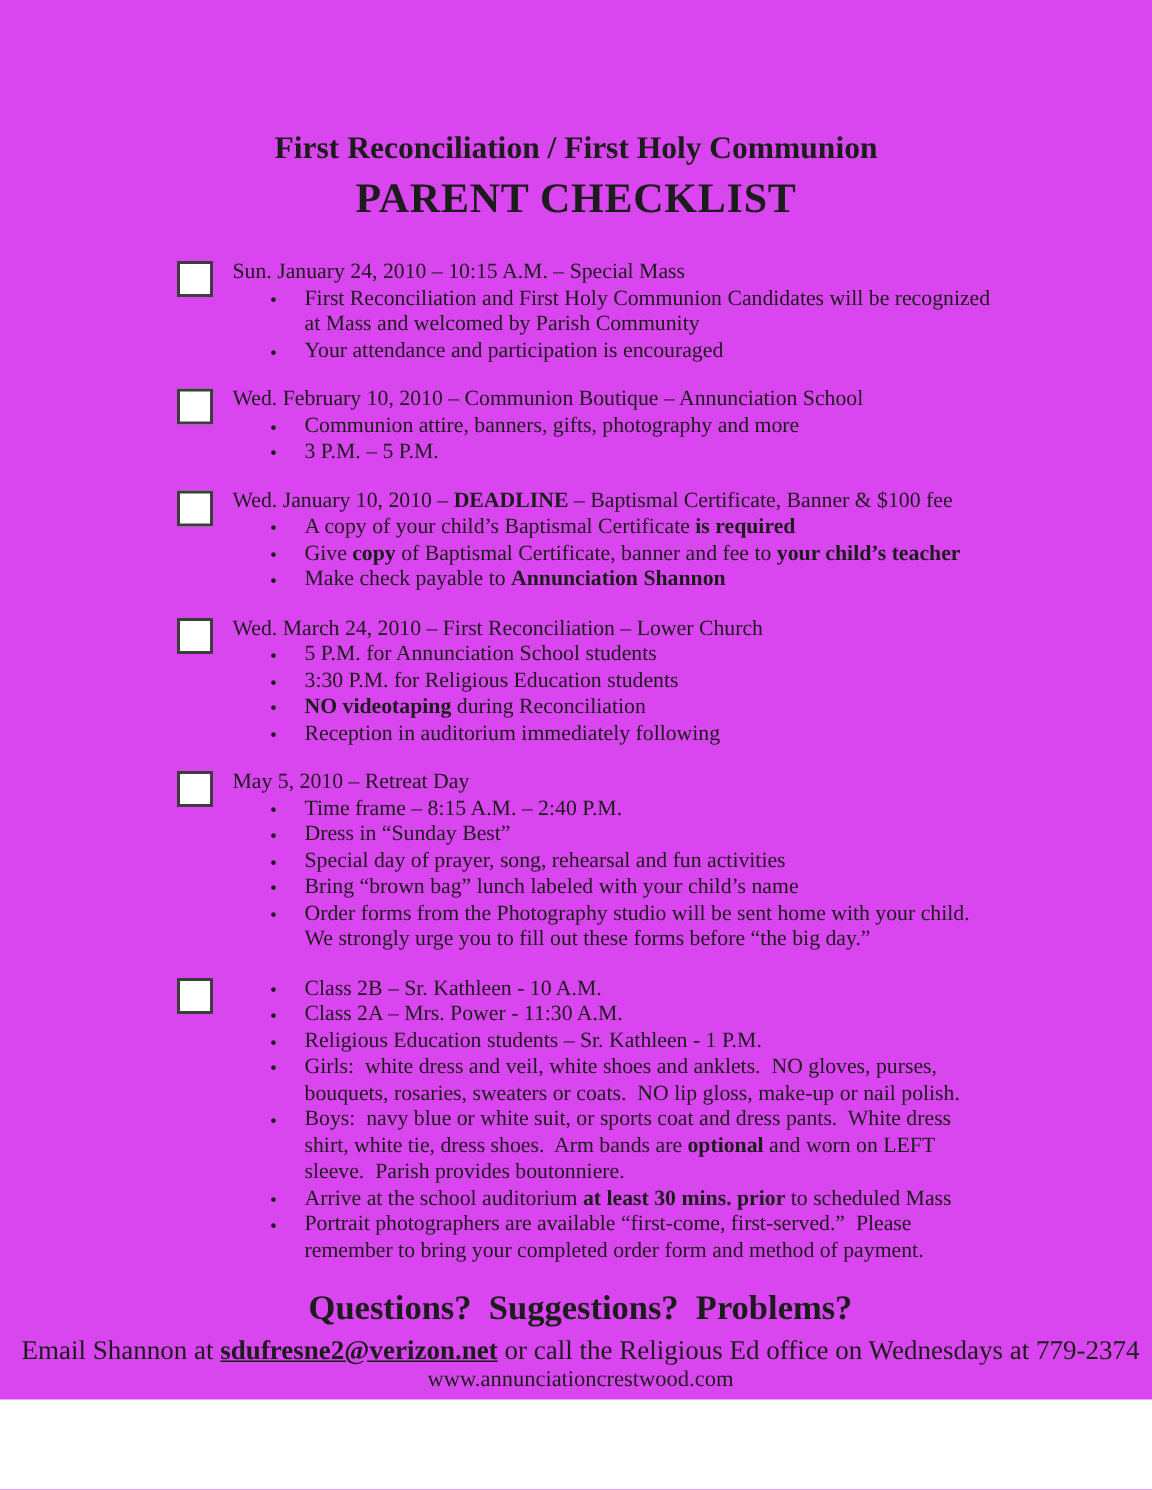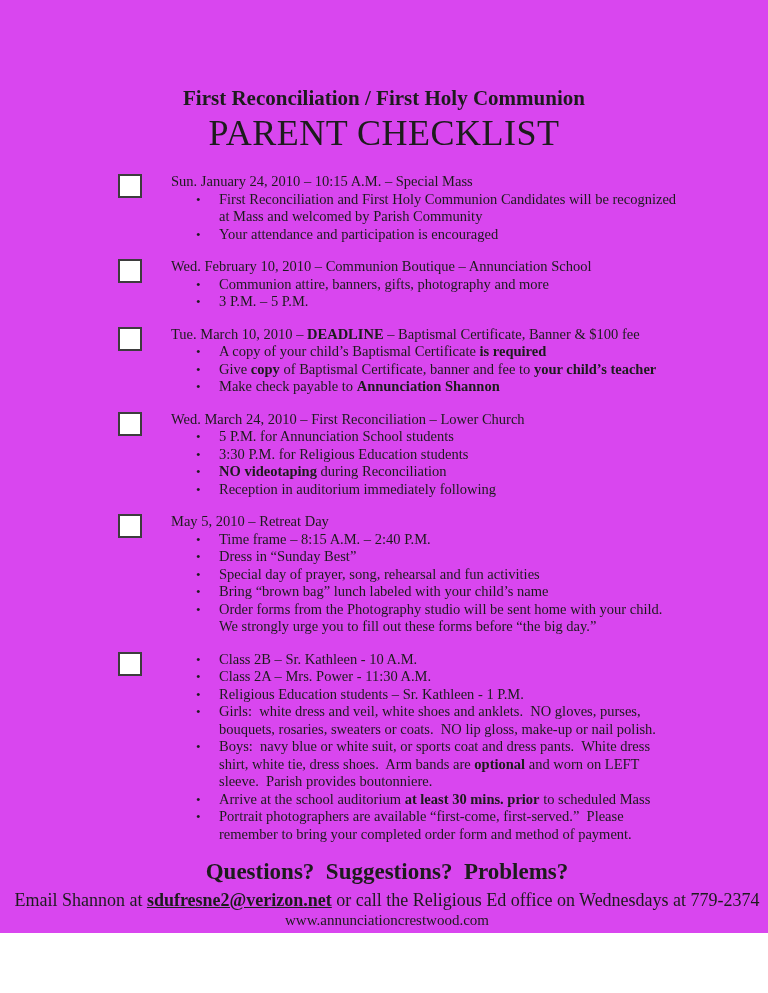--- a/index.html
+++ b/index.html
@@ -5,23 +5,23 @@
   html,body{margin:0;padding:0;}
   body{
     width:768px;height:993px;background:#ffffff;
     font-family:"Liberation Serif","DejaVu Serif",serif;
     color:#1c1c1c;
     -webkit-font-smoothing:antialiased;
   }
   .page{position:relative;width:768px;height:933px;background:#d946ef;overflow:hidden;}
   .doc-header{padding-top:86px;text-align:center;}
   .subtitle{font-size:21px;font-weight:bold;line-height:24px;}
-  .main-title{font-size:36px;font-weight:normal;margin:3px 0 0 0;line-height:40px;letter-spacing:0.5px;}
+  .main-title{font-size:28px;font-weight:bold;margin:3px 0 0 0;line-height:40px;letter-spacing:0.5px;}
   .checklist{margin:20px 78px 0 118px;}
-  .section{display:flex;margin-bottom:15px;gap:16px;}
+  .section{display:flex;margin-bottom:15px;}
   .checkbox{flex:none;width:20px;height:20px;border:2px solid #3d3d3d;margin-right:13px;margin-top:1px;background:#fff;}
   .content{width:507px;font-size:14.5px;line-height:17.5px;}
   .item-header{white-space:pre-wrap;}
   ul.bullets{margin:0;padding:0;list-style:none;}
   ul.bullets li{display:flex;}
   .dot{flex:none;width:48px;padding-left:25px;box-sizing:border-box;font-size:13px;}
   .btxt{flex:1;white-space:pre-wrap;}
   .b{font-weight:bold;}
   .u{text-decoration:underline;}
   .doc-footer{text-align:center;margin-top:5px;padding-left:6px;}
@@ -68,21 +68,21 @@
             <li>
               <span class="dot">•</span>
               <span class="btxt"><span>3 P.M. – 5 P.M.</span></span>
             </li>
           </ul>
         </div>
       </div>
       <div class="section">
         <div class="checkbox"></div>
         <div class="content">
-          <div class="item-header"><span>Tue. March 10, 2010 – </span><span class="b ">DEADLINE</span><span> – Baptismal Certificate, Banner &amp; $100 fee</span></div>
+          <div class="item-header"><span>Wed. January 10, 2010 – </span><span class="b ">DEADLINE</span><span> – Baptismal Certificate, Banner &amp; $100 fee</span></div>
           <ul class="bullets">
             <li>
               <span class="dot">•</span>
               <span class="btxt"><span>A copy of your child’s Baptismal Certificate </span><span class="b ">is required</span></span>
             </li>
             <li>
               <span class="dot">•</span>
               <span class="btxt"><span>Give </span><span class="b ">copy</span><span> of Baptismal Certificate, banner and fee to </span><span class="b ">your child’s teacher</span></span>
             </li>
             <li>

